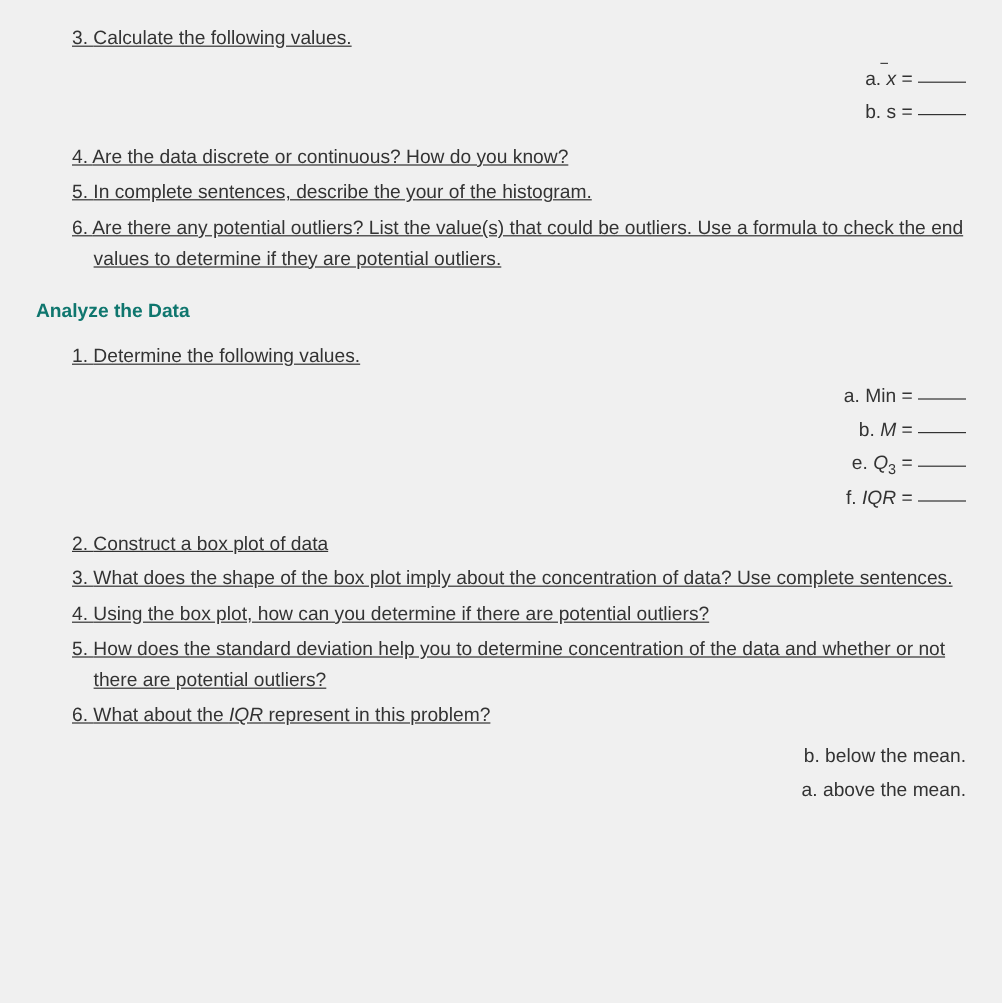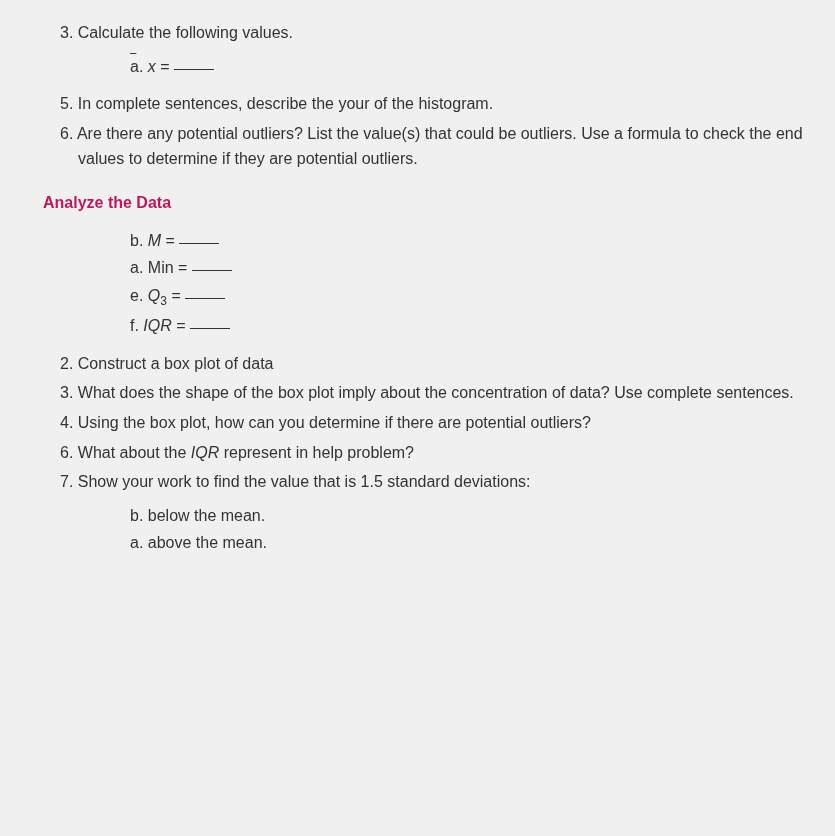--- a/index.html
+++ b/index.html
@@ -13,41 +13,42 @@
       font-size: 16px;
       color: #333;
       padding: 20px 30px;
       width: 835px;
       line-height: 1.6;
     }
     .question-item {
       margin-bottom: 4px;
       padding-left: 18px;
       text-indent: -18px;
+      text-decoration: underline;
     }
     .question-block {
       margin-left: 30px;
     }
     .sub-list {
       margin-left: 70px;
       margin-top: 8px;
       margin-bottom: 12px;
     }
     .sub-item {
       padding-left: 18px;
       text-indent: -18px;
       margin-bottom: 2px;
+      text-align: right;
     }
     .section-header {
       font-weight: bold;
-      color: #be185d;
+      color: #0f766e;
       margin-top: 18px;
       margin-bottom: 12px;
       font-size: 16px;
-      margin-left: 13px;
     }
     .blank {
       display: inline-block;
       width: 40px;
       border-bottom: 1px solid #333;
       vertical-align: baseline;
       text-indent: 0;
       height: 1em;
       position: relative;
       top: -2px;
@@ -77,42 +78,54 @@
 <div class="question-block">
   <div class="question-item">
     <span>3.</span>
     <span>Calculate the following values.</span>
   </div>
   <div class="sub-list">
     <div class="sub-item">
       <span>a.</span>
       <span class="xbar">x</span><span> = </span><span class="blank"></span>
     </div>
+    <div class="sub-item">
+      <span>b.</span>
+      <span>s</span><span> = </span><span class="blank"></span>
+    </div>
+  </div>
+  <div class="question-item">
+    <span>4.</span>
+    <span>Are the data discrete or continuous? How do you know?</span>
   </div>
   <div class="question-item">
     <span>5.</span>
     <span>In complete sentences, describe the your of the histogram.</span>
   </div>
   <div class="question-item">
     <span>6.</span>
     <span>Are there any potential outliers? List the value(s) that could be outliers. Use a formula to check the end values to determine if they are potential outliers.</span>
   </div>
 </div>
 
 <div class="section-header">Analyze the Data</div>
 
 <div class="question-block">
+  <div class="question-item">
+    <span>1.</span>
+    <span>Determine the following values.</span>
+  </div>
   <div class="sub-list">
+    <div class="sub-item">
+      <span>a.</span>
+      <span>Min</span><span> = </span><span class="blank"></span>
+    </div>
     <div class="sub-item">
       <span>b.</span>
       <span class="italic">M</span><span> = </span><span class="blank"></span>
-    </div>
-    <div class="sub-item">
-      <span>a.</span>
-      <span>Min</span><span> = </span><span class="blank"></span>
     </div>
     <div class="sub-item">
       <span>e.</span>
       <span class="italic">Q</span><sub>3</sub><span> = </span><span class="blank"></span>
     </div>
     <div class="sub-item">
       <span>f.</span>
       <span class="italic">IQR</span><span> = </span><span class="blank"></span>
     </div>
   </div>
@@ -122,26 +135,26 @@
   </div>
   <div class="question-item">
     <span>3.</span>
     <span>What does the shape of the box plot imply about the concentration of data? Use complete sentences.</span>
   </div>
   <div class="question-item">
     <span>4.</span>
     <span>Using the box plot, how can you determine if there are potential outliers?</span>
   </div>
   <div class="question-item">
-    <span>6.</span>
-    <span>What about the </span><span class="italic">IQR</span><span> represent in help problem?</span>
+    <span>5.</span>
+    <span>How does the standard deviation help you to determine concentration of the data and whether or not there are potential outliers?</span>
   </div>
   <div class="question-item">
-    <span>7.</span>
-    <span>Show your work to find the value that is 1.5 standard deviations:</span>
+    <span>6.</span>
+    <span>What about the </span><span class="italic">IQR</span><span> represent in this problem?</span>
   </div>
   <div class="sub-list">
     <div class="sub-item">
       <span>b.</span>
       <span>below the mean.</span>
     </div>
     <div class="sub-item">
       <span>a.</span>
       <span>above the mean.</span>
     </div>

